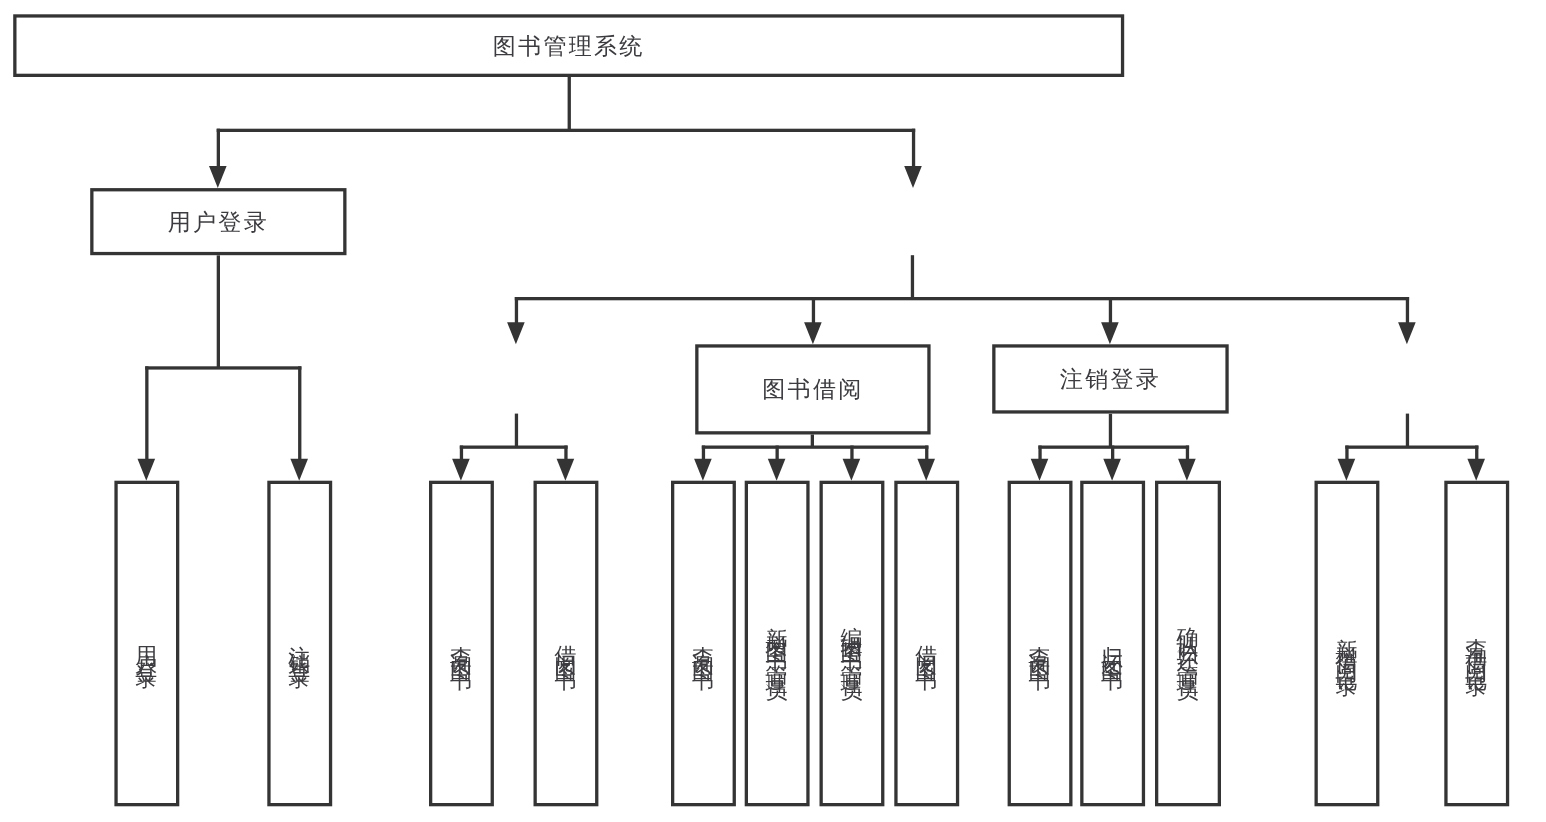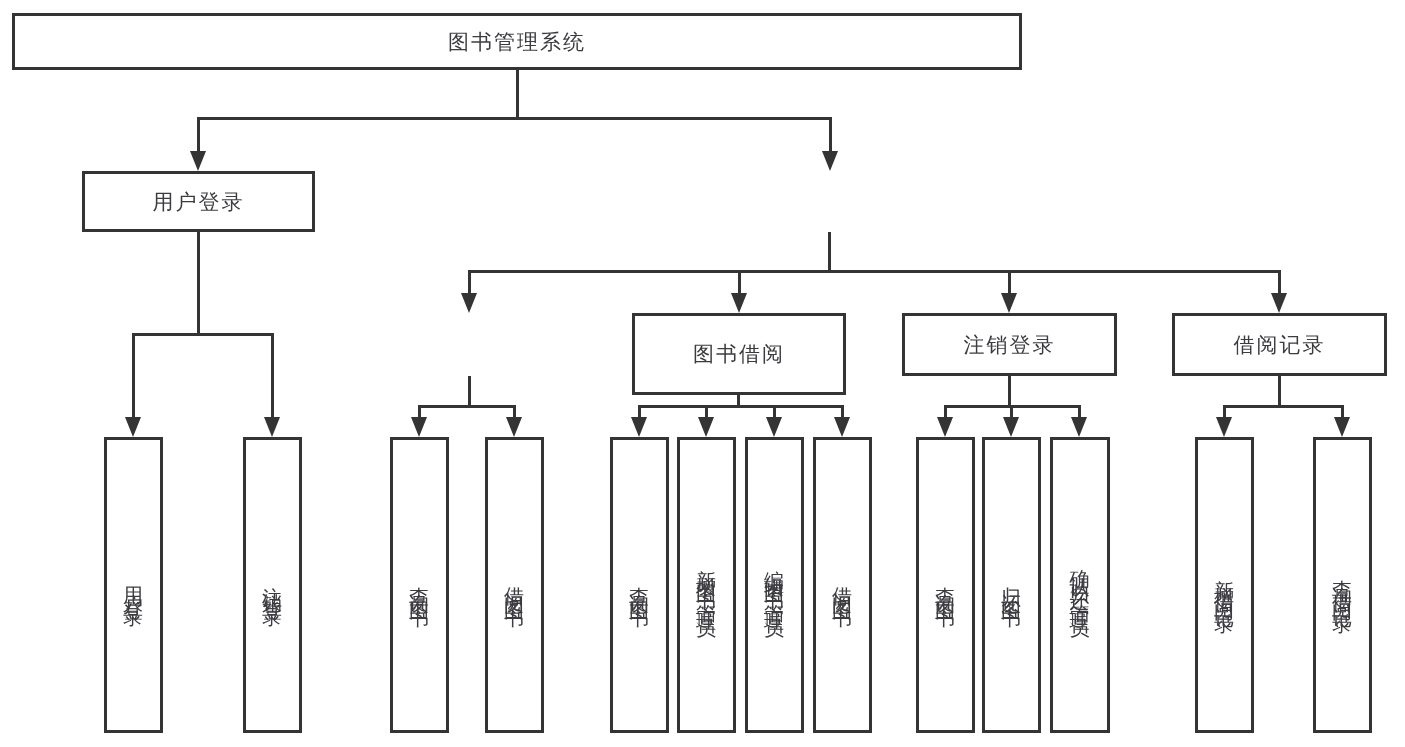--- a/index.html
+++ b/index.html
@@ -56,21 +56,20 @@
   <div class="arrow" style="left:461px;top:293px"></div>
   <div class="vline" style="left:738px;top:270px;width:3px;height:24px"></div>
   <div class="arrow" style="left:731px;top:293px"></div>
   <div class="vline" style="left:1008px;top:270px;width:3px;height:24px"></div>
   <div class="arrow" style="left:1001px;top:293px"></div>
   <div class="vline" style="left:1278px;top:270px;width:3px;height:24px"></div>
   <div class="arrow" style="left:1271px;top:293px"></div>
 
   <div class="box" style="left:632px;top:313px;width:214px;height:82px">图书借阅</div>
   <div class="box" style="left:902px;top:313px;width:215px;height:63px">注销登录</div>
-  <div class="box" style="left:1172px;top:313px;width:215px;height:63px">借阅记录</div>
 
   <div class="vline" style="left:468px;top:376px;width:3px;height:31px"></div>
   <div class="hline" style="left:418px;top:405px;width:98px;height:3px"></div>
   <div class="vline" style="left:418px;top:405px;width:3px;height:13px"></div>
   <div class="arrow" style="left:411px;top:417px"></div>
   <div class="vline" style="left:513px;top:405px;width:3px;height:13px"></div>
   <div class="arrow" style="left:506px;top:417px"></div>
 
   <div class="vline" style="left:737px;top:376px;width:3px;height:31px"></div>
   <div class="hline" style="left:638px;top:405px;width:206px;height:3px"></div>

